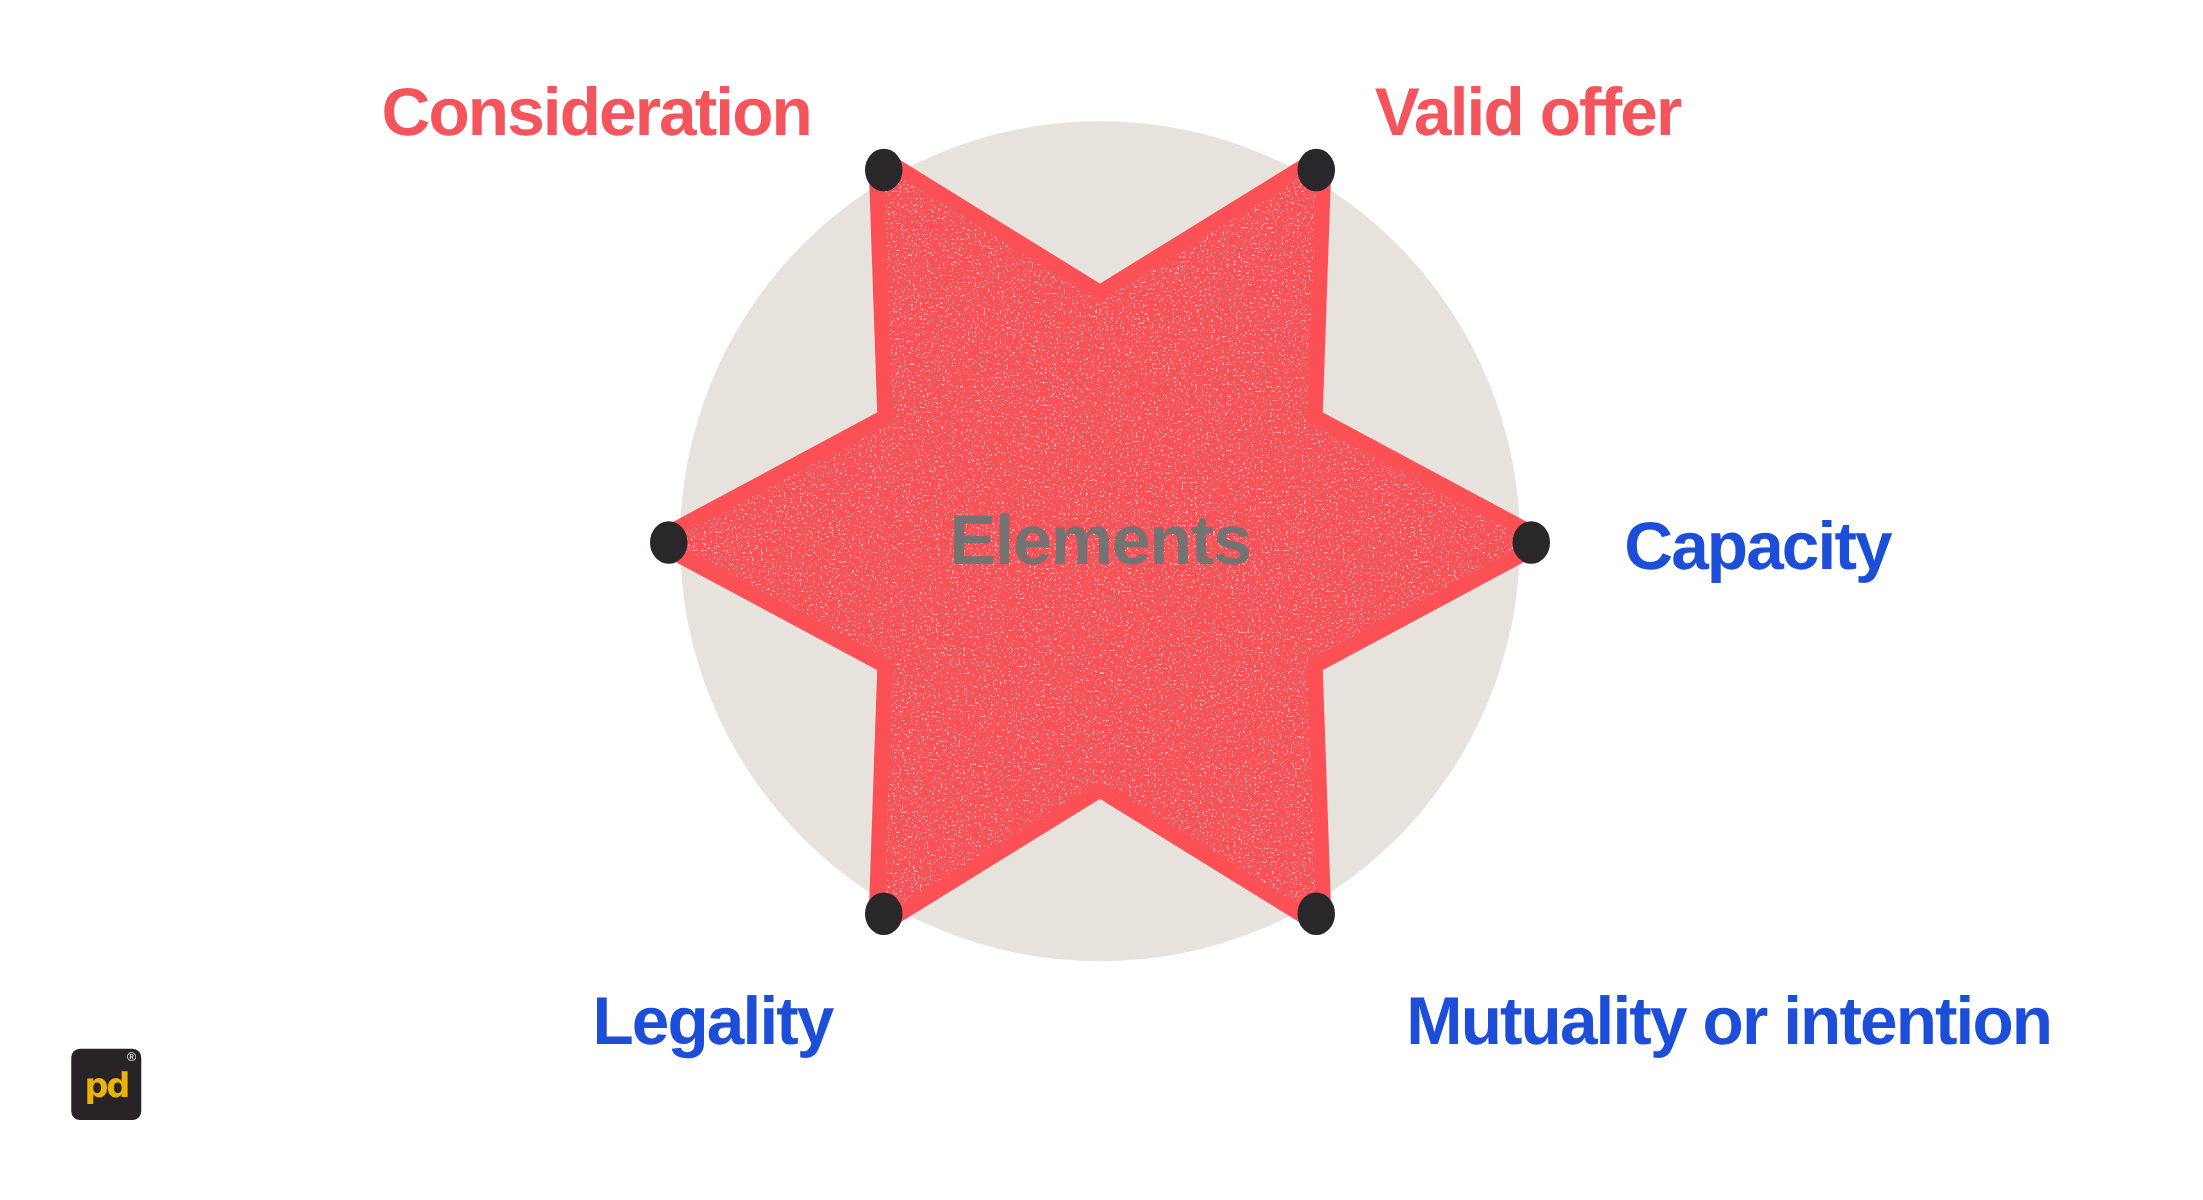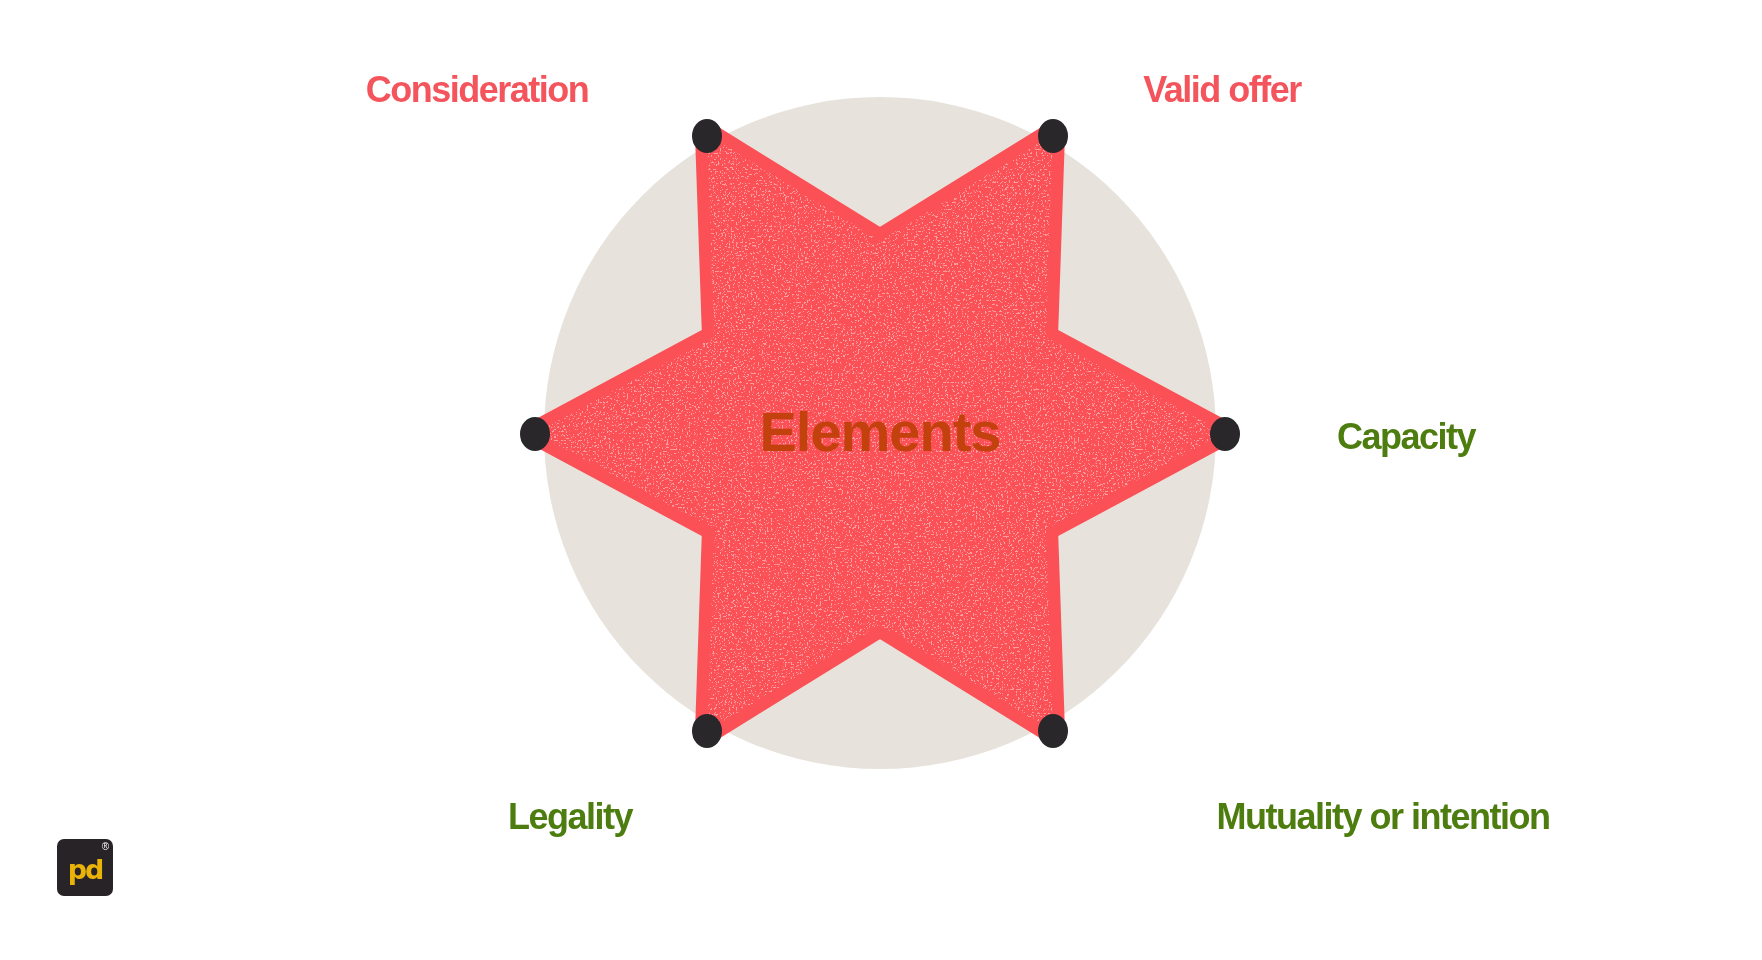--- a/index.html
+++ b/index.html
@@ -19,34 +19,34 @@
   }
   .diagram-svg {
     position: absolute;
     left: 0;
     top: 0;
   }
   .node-label {
     position: absolute;
     transform: translate(-50%, -50%);
     font-weight: 700;
-    font-size: 36px;
+    font-size: 54px;
     letter-spacing: -1.5px;
     white-space: nowrap;
     line-height: 1;
   }
   .label-red   { color: #F4555C; }
-  .label-dark  { color: #4d7c0f; }
+  .label-dark  { color: #1d4ed8; }
   .center-title {
     position: absolute;
     left: 880px;
     top: 432px;
     transform: translate(-50%, -50%);
     text-align: center;
-    color: #c2410c;
+    color: #737373;
     font-weight: 700;
     font-size: 56px;
     letter-spacing: -1px;
     line-height: 72px;
     white-space: nowrap;
   }
   .brand-logo {
     position: absolute;
     left: 57px;
     top: 839px;

